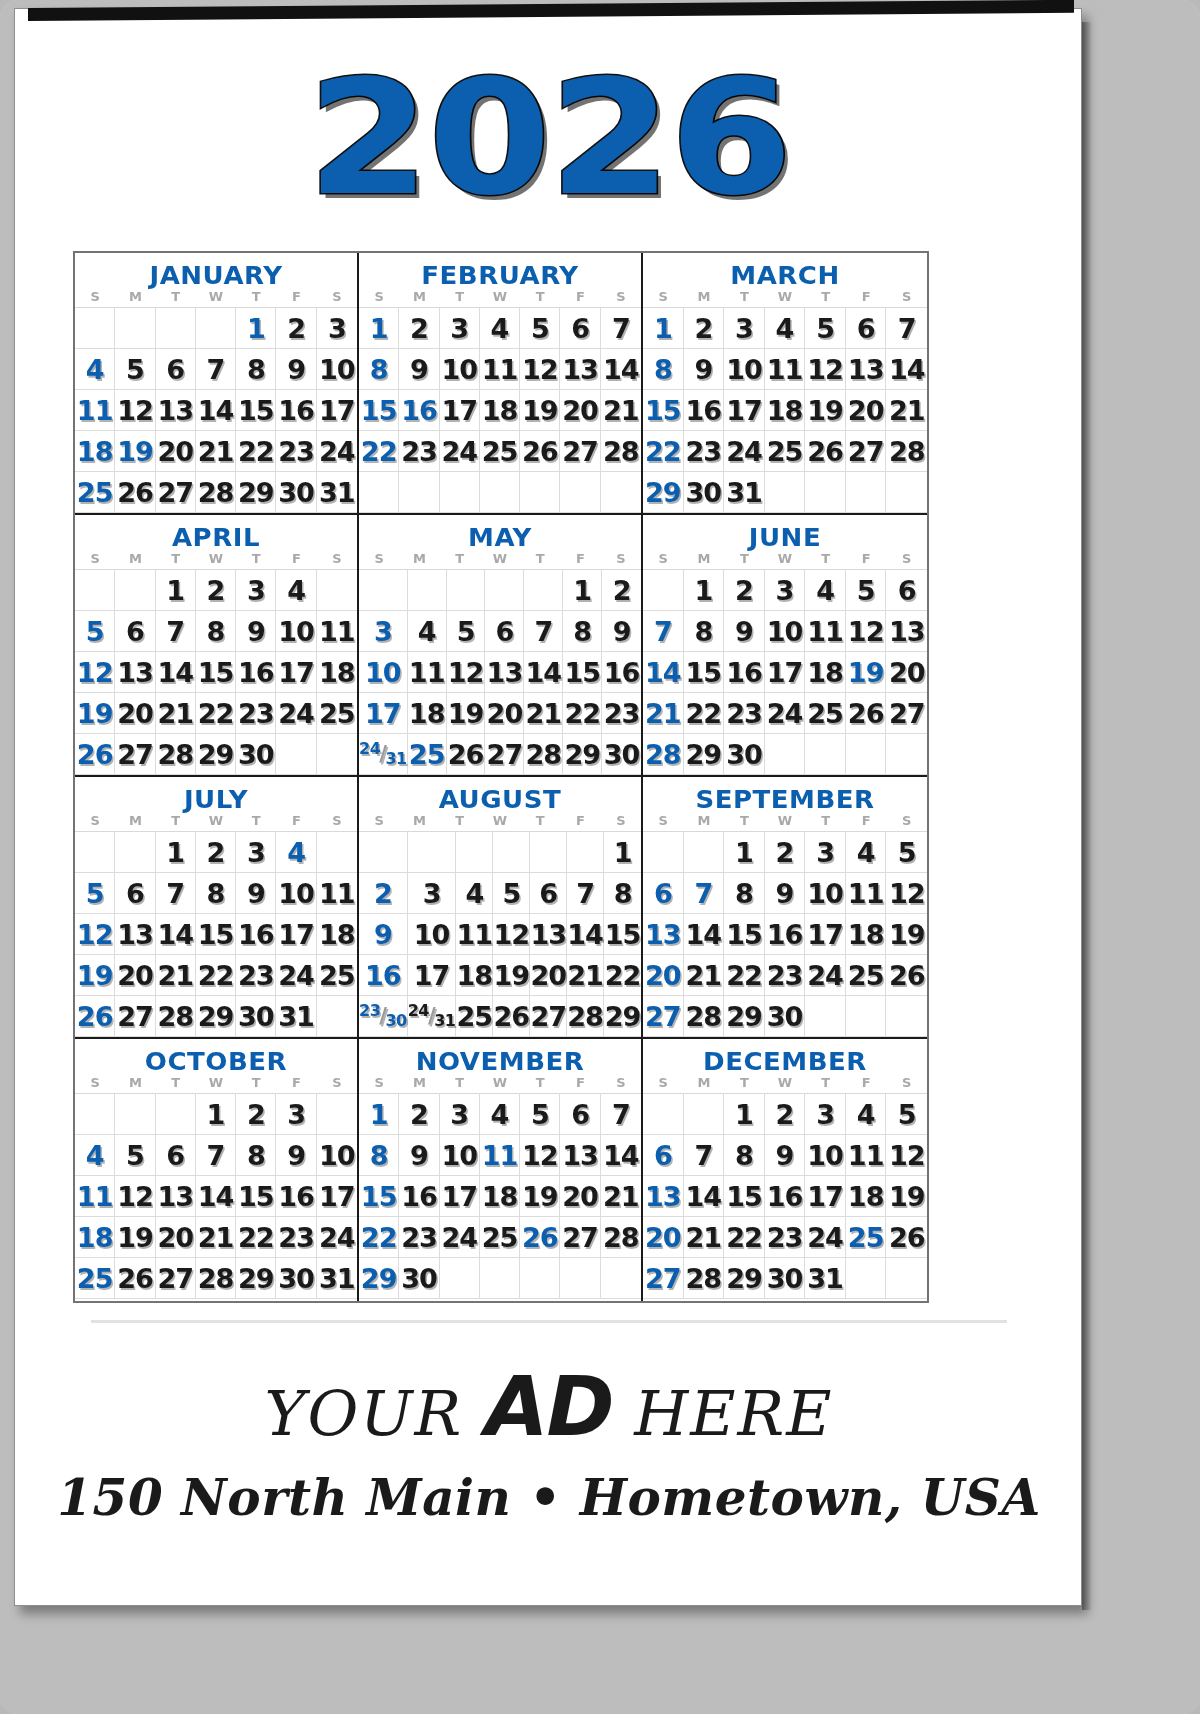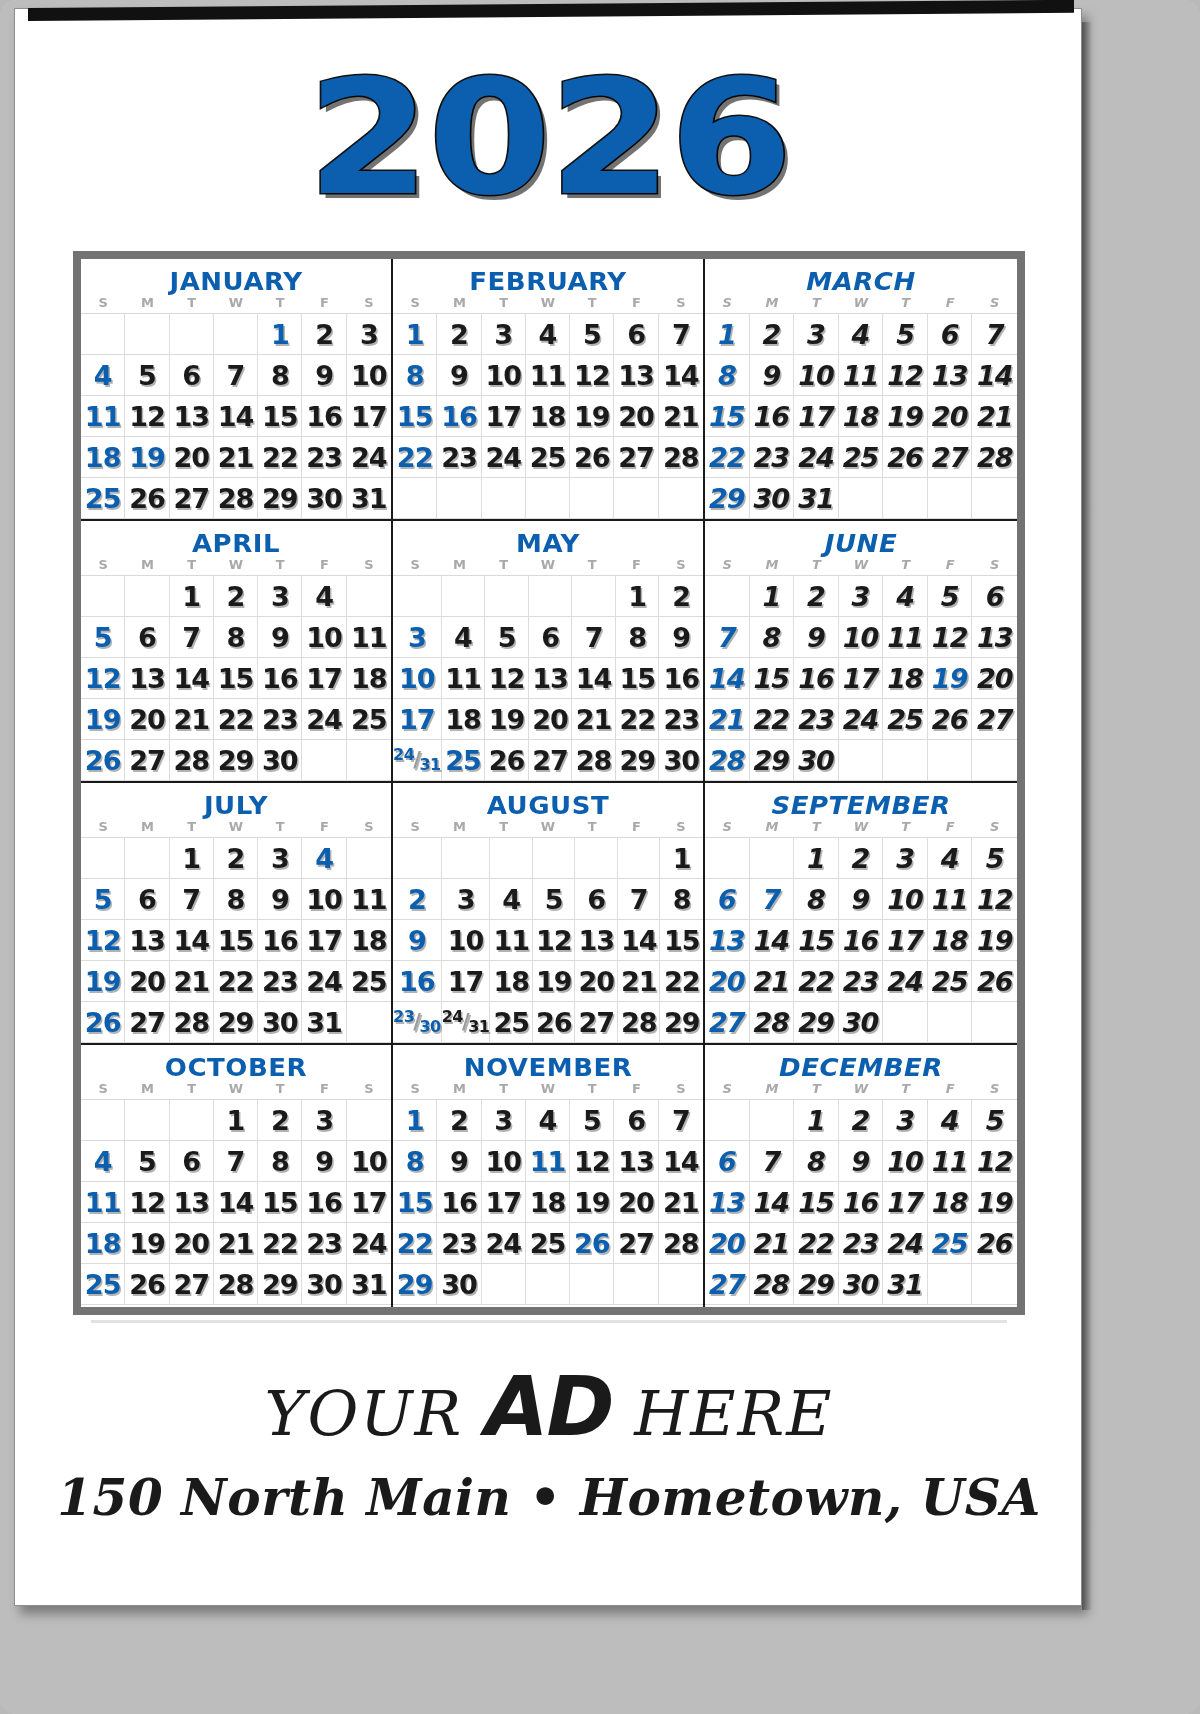--- a/index.html
+++ b/index.html
@@ -59,35 +59,35 @@
     -webkit-text-stroke: 3px #111;
     paint-order: stroke fill;
     text-shadow: 4px 5px 0 rgba(0,0,0,.55);
     transform: scaleX(1.12);
   }
 
   
   .cal-grid {
     position: absolute;
     left: 58px; top: 242px;
-    width: 952px;
-    border: 8px solid #737373;
+    width: 856px;
+    border: 2px solid #737373;
     display: grid;
     grid-template-columns: repeat(3, 1fr);
     grid-template-rows: repeat(4, 262px);
     background: #fff;
   }
   .month {
     position: relative;
     border-right: 2px solid #1a1a1a;
     border-bottom: 2px solid #1a1a1a;
     padding: 0;
     overflow: hidden;
   }
-  .month:nth-child(3n) { border-right: none; font-style: italic; }
+  .month:nth-child(3n) { border-right: none; }
   .month:nth-child(n+10) { border-bottom: none; }
 
   .month-name {
     text-align: center;
     font-family: "DejaVu Sans", sans-serif;
     font-weight: 700;
     font-size: 25px;
     letter-spacing: .5px;
     color: #0B5FAE;
     padding-top: 8px;

